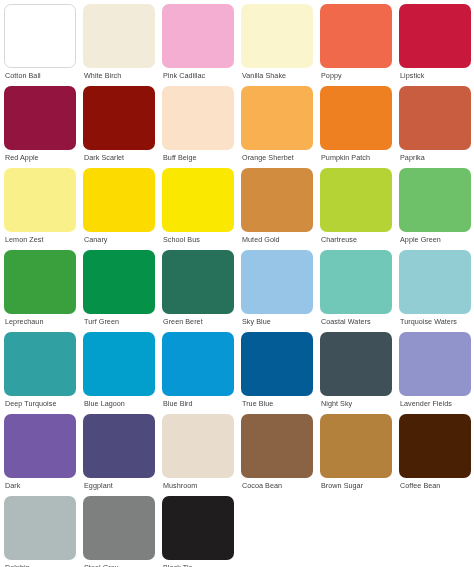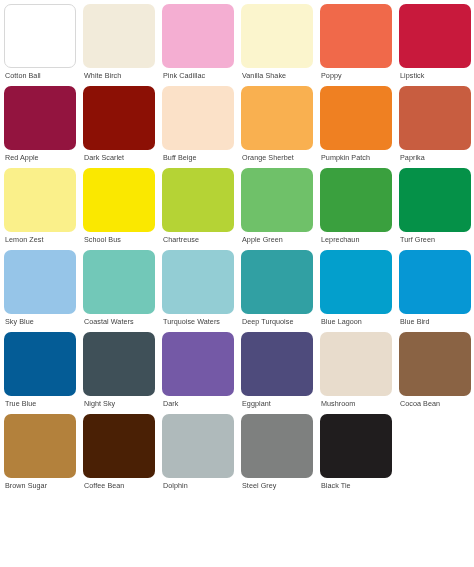--- a/index.html
+++ b/index.html
@@ -111,40 +111,52 @@
     </div>
     <div class="swatch-cell">
       <span class="swatch-chip" style="background-color: rgb(200, 93, 64);"></span>
       <span class="swatch-label">Paprika</span>
     </div>
     <div class="swatch-cell">
       <span class="swatch-chip" style="background-color: rgb(250, 240, 138);"></span>
       <span class="swatch-label">Lemon Zest</span>
     </div>
     <div class="swatch-cell">
+      <span class="swatch-chip" style="background-color: rgb(252, 220, 0);"></span>
+      <span class="swatch-label">Canary</span>
+    </div>
+    <div class="swatch-cell">
       <span class="swatch-chip" style="background-color: rgb(250, 232, 0);"></span>
       <span class="swatch-label">School Bus</span>
     </div>
     <div class="swatch-cell">
+      <span class="swatch-chip" style="background-color: rgb(209, 140, 63);"></span>
+      <span class="swatch-label">Muted Gold</span>
+    </div>
+    <div class="swatch-cell">
       <span class="swatch-chip" style="background-color: rgb(181, 211, 53);"></span>
       <span class="swatch-label">Chartreuse</span>
     </div>
     <div class="swatch-cell">
       <span class="swatch-chip" style="background-color: rgb(111, 193, 105);"></span>
       <span class="swatch-label">Apple Green</span>
     </div>
     <div class="swatch-cell">
       <span class="swatch-chip" style="background-color: rgb(58, 160, 62);"></span>
       <span class="swatch-label">Leprechaun</span>
     </div>
     <div class="swatch-cell">
       <span class="swatch-chip" style="background-color: rgb(5, 145, 72);"></span>
       <span class="swatch-label">Turf Green</span>
     </div>
     <div class="swatch-cell">
+      <span class="swatch-chip" style="background-color: rgb(39, 112, 90);"></span>
+      <span class="swatch-label">Green Beret</span>
+    </div>
+    <div class="swatch-cell">
       <span class="swatch-chip" style="background-color: rgb(150, 197, 232);"></span>
       <span class="swatch-label">Sky Blue</span>
     </div>
     <div class="swatch-cell">
       <span class="swatch-chip" style="background-color: rgb(114, 200, 184);"></span>
       <span class="swatch-label">Coastal Waters</span>
     </div>
     <div class="swatch-cell">
       <span class="swatch-chip" style="background-color: rgb(147, 205, 212);"></span>
       <span class="swatch-label">Turquoise Waters</span>
@@ -163,20 +175,24 @@
     </div>
     <div class="swatch-cell">
       <span class="swatch-chip" style="background-color: rgb(4, 92, 150);"></span>
       <span class="swatch-label">True Blue</span>
     </div>
     <div class="swatch-cell">
       <span class="swatch-chip" style="background-color: rgb(63, 80, 88);"></span>
       <span class="swatch-label">Night Sky</span>
     </div>
     <div class="swatch-cell">
+      <span class="swatch-chip" style="background-color: rgb(145, 147, 203);"></span>
+      <span class="swatch-label">Lavender Fields</span>
+    </div>
+    <div class="swatch-cell">
       <span class="swatch-chip" style="background-color: rgb(116, 89, 166);"></span>
       <span class="swatch-label">Dark</span>
     </div>
     <div class="swatch-cell">
       <span class="swatch-chip" style="background-color: rgb(78, 75, 124);"></span>
       <span class="swatch-label">Eggplant</span>
     </div>
     <div class="swatch-cell">
       <span class="swatch-chip" style="background-color: rgb(232, 220, 204);"></span>
       <span class="swatch-label">Mushroom</span>

